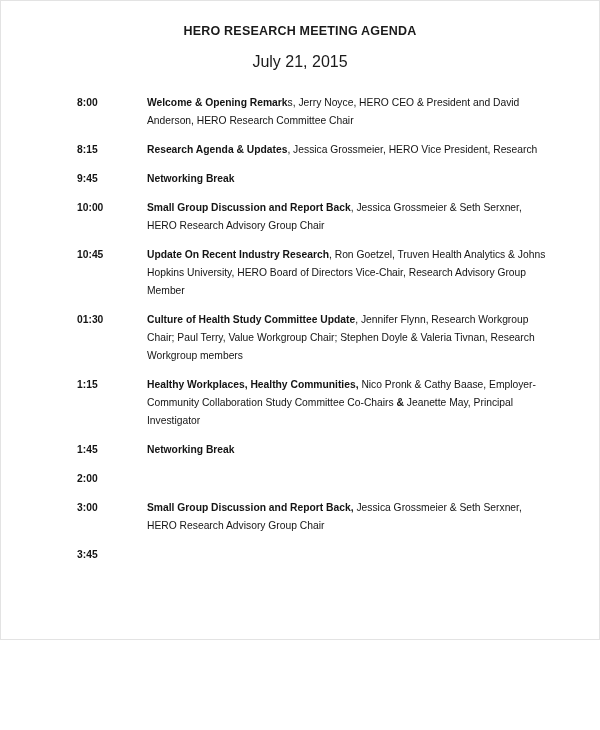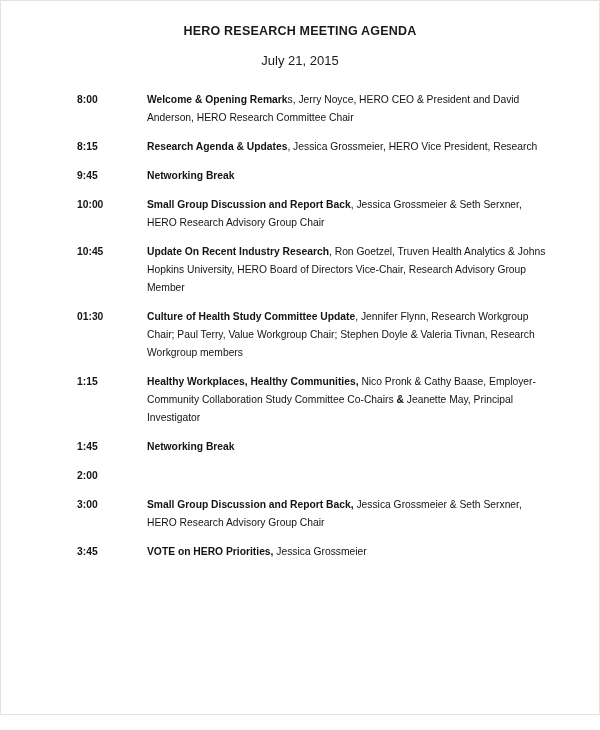--- a/index.html
+++ b/index.html
@@ -8,21 +8,21 @@
     padding: 0;
     background: #ffffff;
   }
   body {
     font-family: "Liberation Sans", sans-serif;
     -webkit-font-smoothing: antialiased;
   }
   #page {
     position: relative;
     width: 600px;
-    height: 715px;
+    height: 640px;
     box-sizing: border-box;
     background: #ffffff;
     border: 1px solid #e3e3e3;
     overflow: hidden;
   }
   #doc {
     position: absolute;
     left: 0;
     top: 0;
     width: 598px;
@@ -35,21 +35,21 @@
     text-align: center;
     font-size: 12.5px;
     font-weight: bold;
     letter-spacing: 0.2px;
     color: #1a1a1a;
     margin: 0;
     padding-top: 23px;
   }
   .doc-date {
     text-align: center;
-    font-size: 13px;
+    font-size: 16px;
     font-weight: normal;
     color: #1a1a1a;
     margin: 0;
     padding-top: 15px;
   }
   .agenda {
     margin: 0;
     padding: 0;
     list-style: none;
     position: relative;
@@ -128,18 +128,17 @@
         </li>
         <li class="agenda-row">
           <div class="agenda-time">2:00</div>
         </li>
         <li class="agenda-row">
           <div class="agenda-time">3:00</div>
           <div class="agenda-desc"><b>Small Group Discussion and Report Back,</b><span> Jessica Grossmeier &amp; Seth Serxner, HERO Research Advisory Group Chair</span></div>
         </li>
         <li class="agenda-row">
           <div class="agenda-time">3:45</div>
-          <div class="agenda-desc"><b>VOTE on HERO Priorities,</b><span> Jessica Grossmeier</span></div>
         </li>
       </ul>
 
   </div>
 </div>
 
 </body></html>

